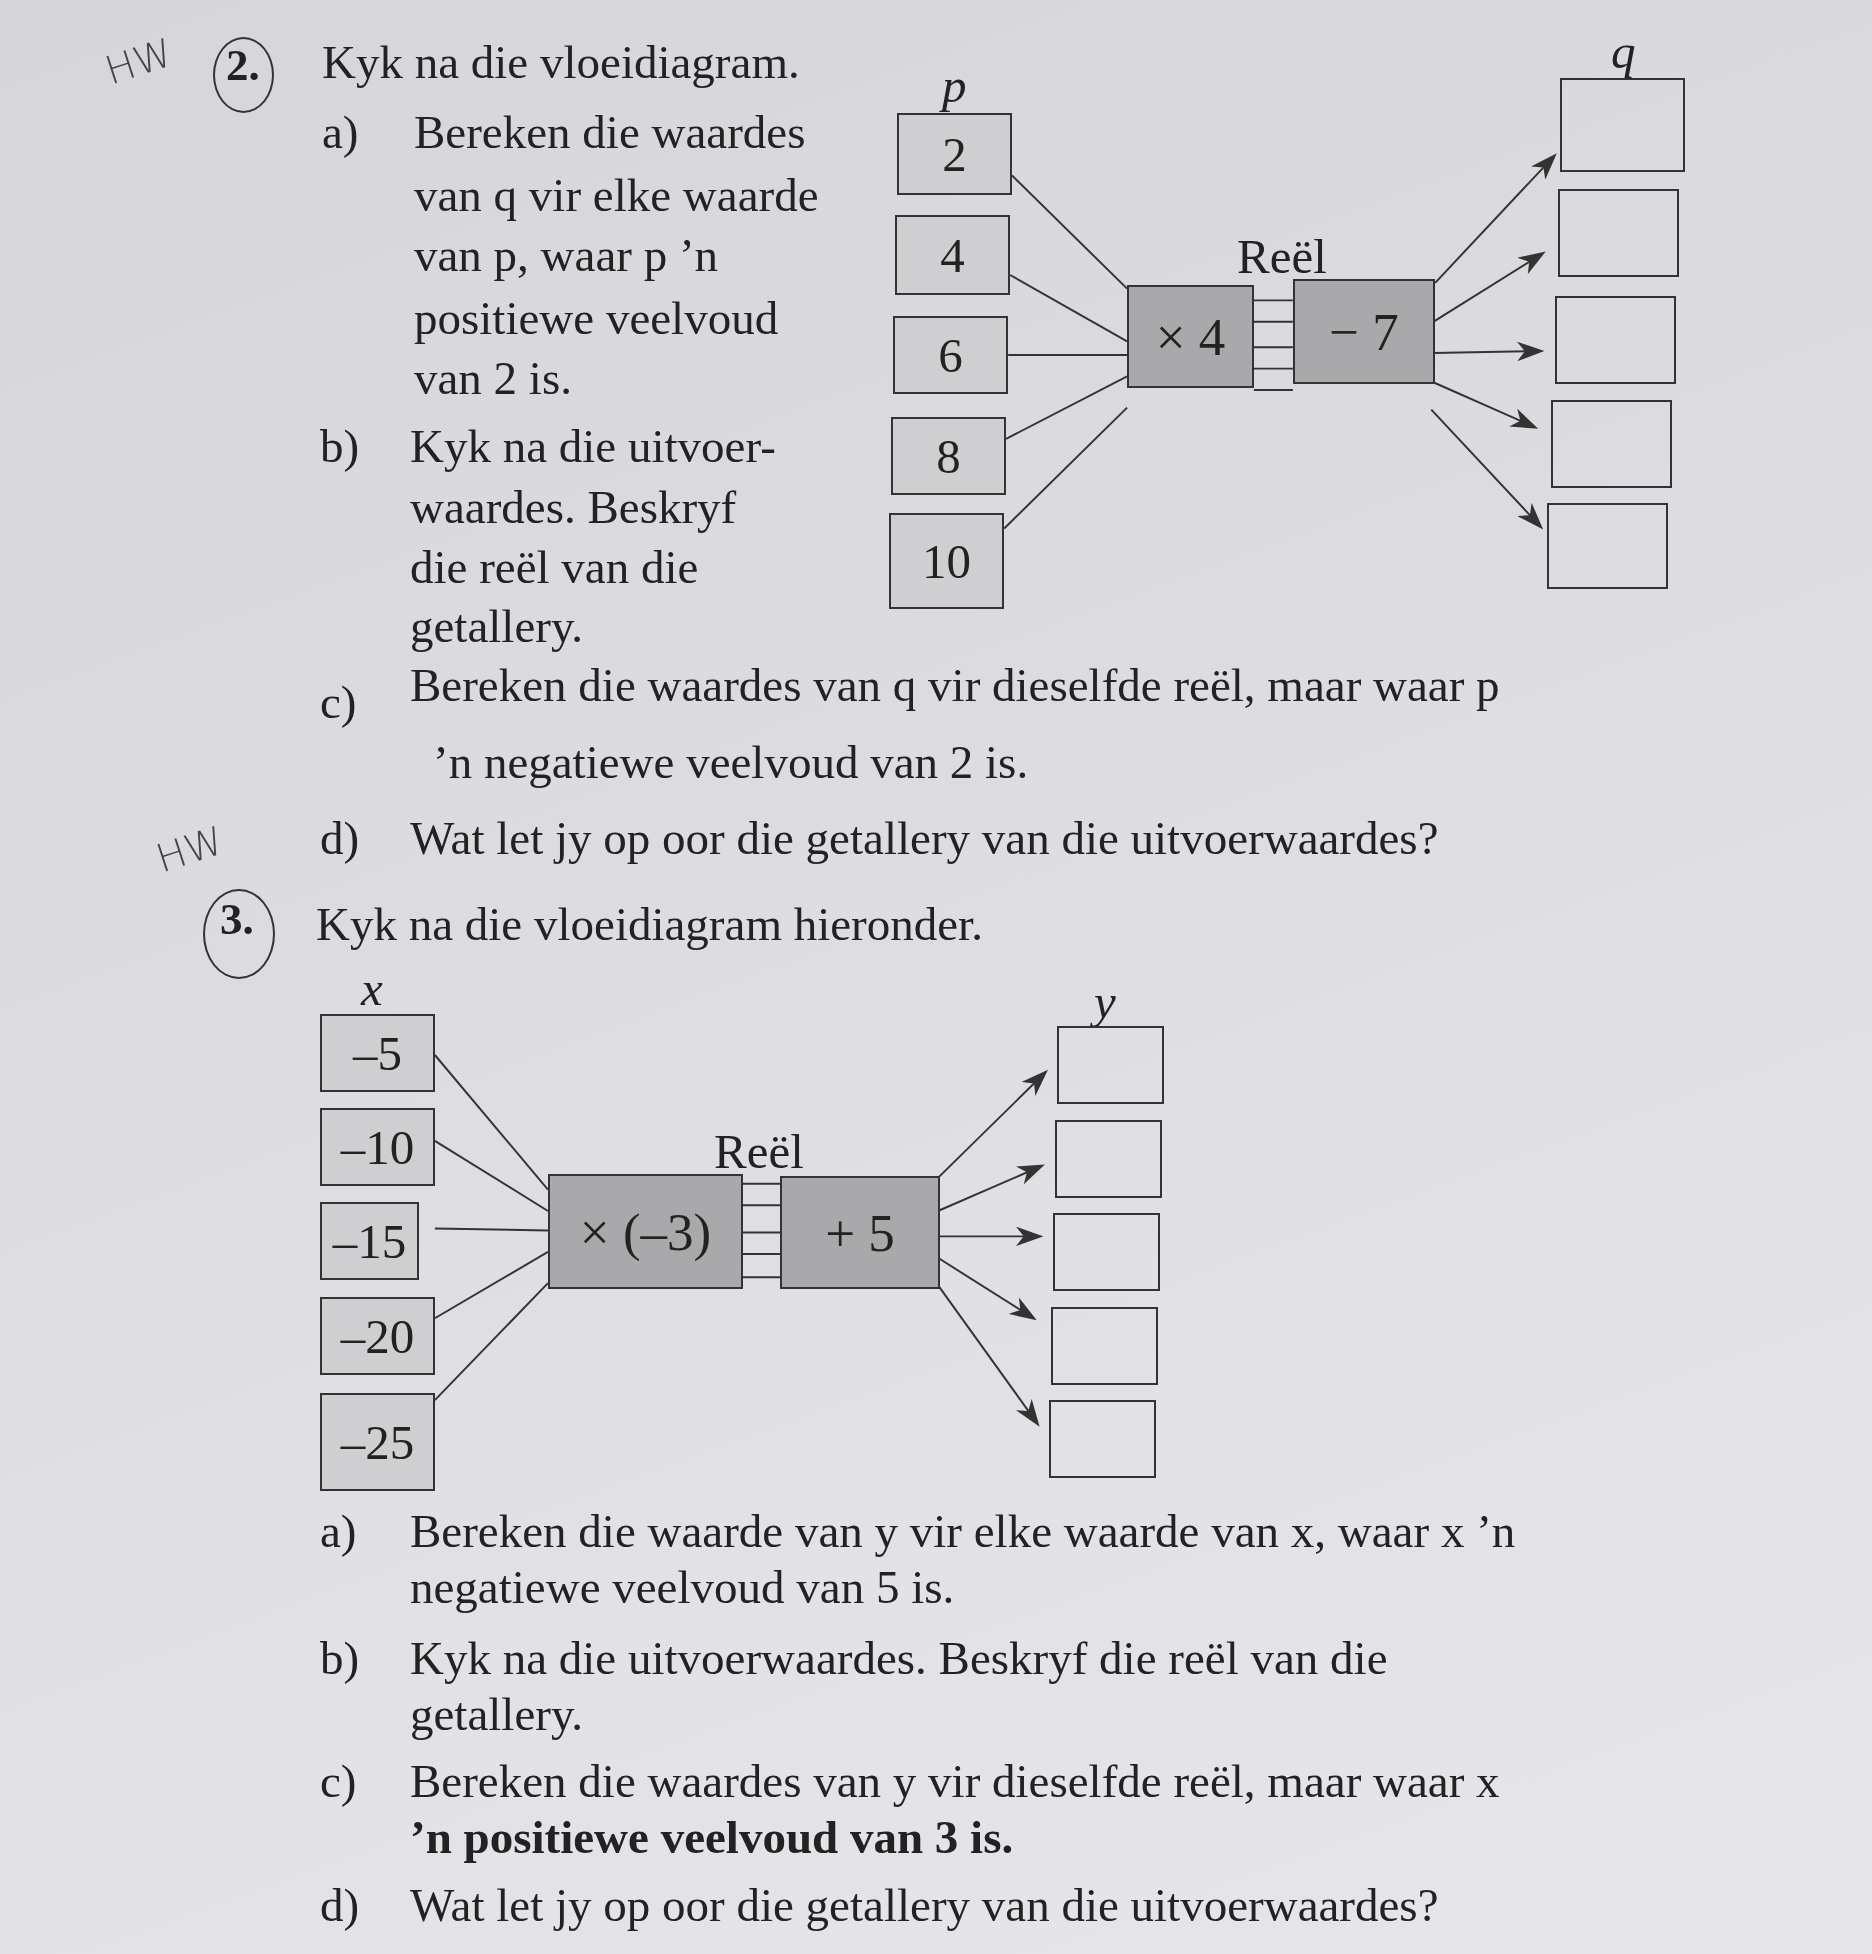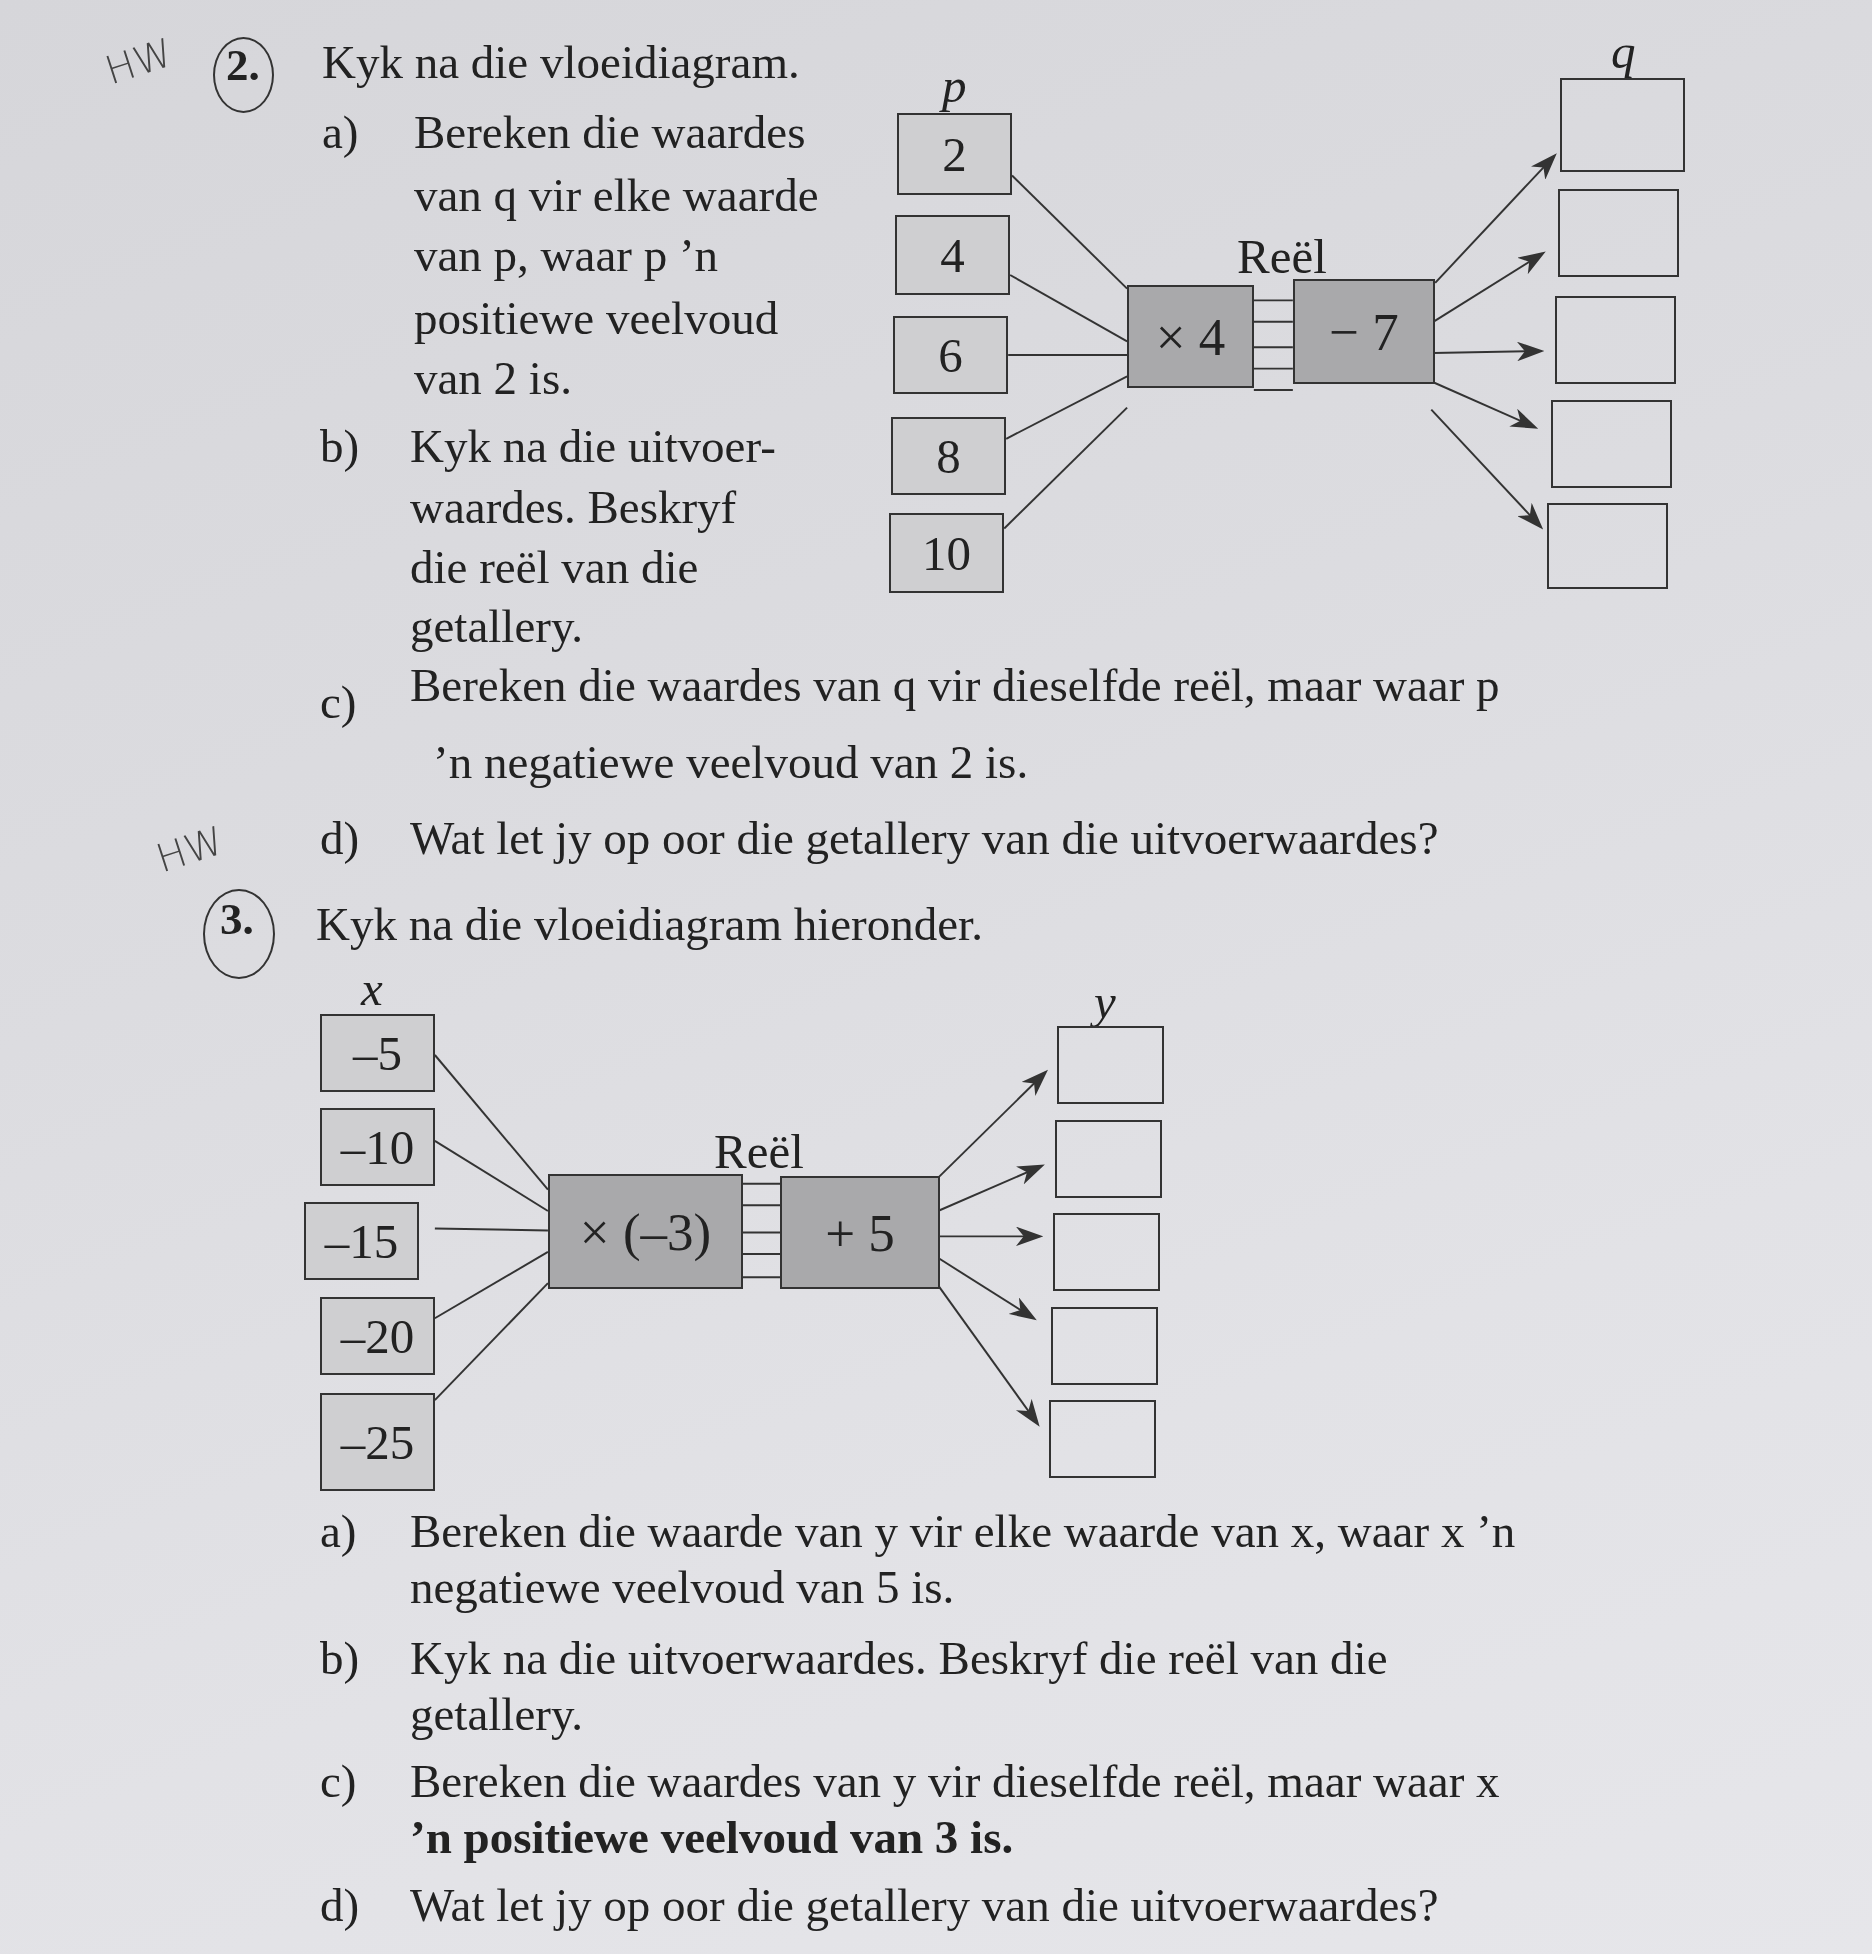--- a/index.html
+++ b/index.html
@@ -72,21 +72,21 @@
   </g>
 </svg>
 <div class="lbl i" style="left:942px;top:57px;">p</div>
 <div class="lbl i" style="left:1611px;top:23.4px;">q</div>
 <div class="lbl" style="left:1237px;top:228px;">Reël</div>
 
 <div class="box in" style="left:897px;top:113px;width:115px;height:82px;">2</div>
 <div class="box in" style="left:895px;top:215px;width:115px;height:80px;">4</div>
 <div class="box in" style="left:893px;top:316px;width:115px;height:78px;">6</div>
 <div class="box in" style="left:891px;top:417px;width:115px;height:78px;">8</div>
-<div class="box in" style="left:889px;top:513px;width:115px;height:80px;">10</div>
+<div class="box in" style="left:889px;top:513px;width:115px;height:96px;">10</div>
 
 <div class="box op" style="left:1127px;top:285px;width:127px;height:103px;">× 4</div>
 <div class="box op" style="left:1293px;top:279px;width:142px;height:105px;">− 7</div>
 
 <div class="box out" style="left:1560px;top:78px;width:125px;height:94px;"></div>
 <div class="box out" style="left:1558px;top:189px;width:121px;height:88px;"></div>
 <div class="box out" style="left:1555px;top:296px;width:121px;height:88px;"></div>
 <div class="box out" style="left:1551px;top:400px;width:121px;height:88px;"></div>
 <div class="box out" style="left:1547px;top:503px;width:121px;height:86px;"></div>
 
@@ -112,21 +112,21 @@
     <line x1="962" y1="1290" x2="1060" y2="1352" marker-end="url(#ah)"></line>
     <line x1="962" y1="1318" x2="1064" y2="1460" marker-end="url(#ah)"></line>
   </g>
 </svg>
 <div class="lbl i" style="left:361px;top:960px;">x</div>
 <div class="lbl i" style="left:1094px;top:973px;">y</div>
 <div class="lbl" style="left:714px;top:1123px;">Reël</div>
 
 <div class="box in" style="left:320px;top:1014px;width:115px;height:78px;">–5</div>
 <div class="box in" style="left:320px;top:1108px;width:115px;height:78px;">–10</div>
-<div class="box in" style="left:304px;top:1202px;width:115px;height:78px;font-family:Liberation Serif, serif;">–15</div>
+<div class="box in" style="left:320px;top:1202px;width:99px;height:78px;font-family:Liberation Serif, serif;">–15</div>
 <div class="box in" style="left:320px;top:1297px;width:115px;height:78px;">–20</div>
 <div class="box in" style="left:320px;top:1393px;width:115px;height:98px;">–25</div>
 
 <div class="box op" style="left:548px;top:1174px;width:195px;height:115px;">× (–3)</div>
 <div class="box op" style="left:780px;top:1176px;width:160px;height:113px;">+ 5</div>
 
 <div class="box out" style="left:1057px;top:1026px;width:107px;height:78px;"></div>
 <div class="box out" style="left:1055px;top:1120px;width:107px;height:78px;"></div>
 <div class="box out" style="left:1053px;top:1213px;width:107px;height:78px;"></div>
 <div class="box out" style="left:1051px;top:1307px;width:107px;height:78px;"></div>

